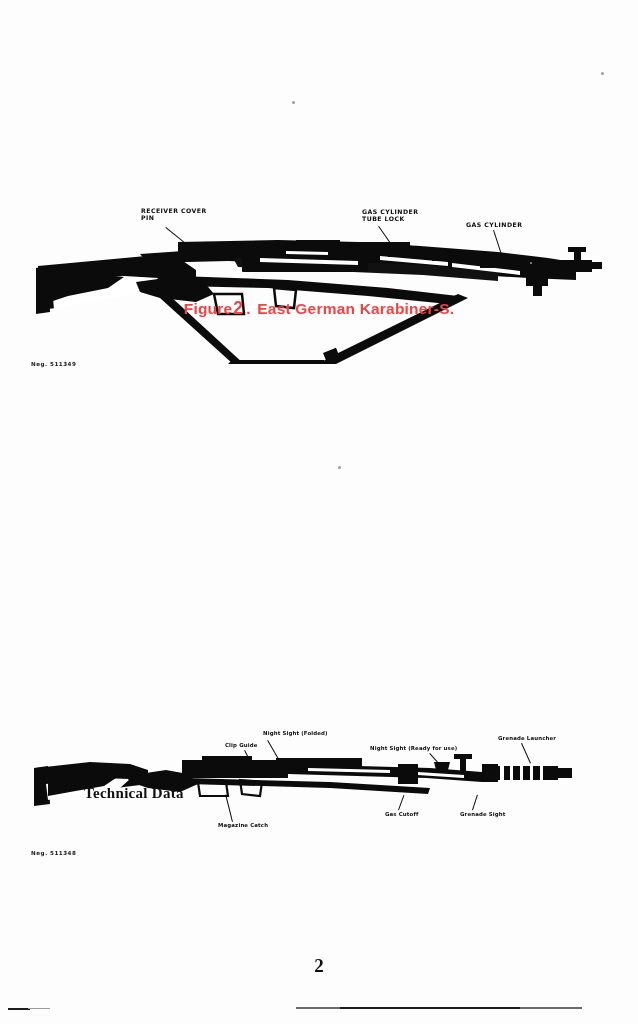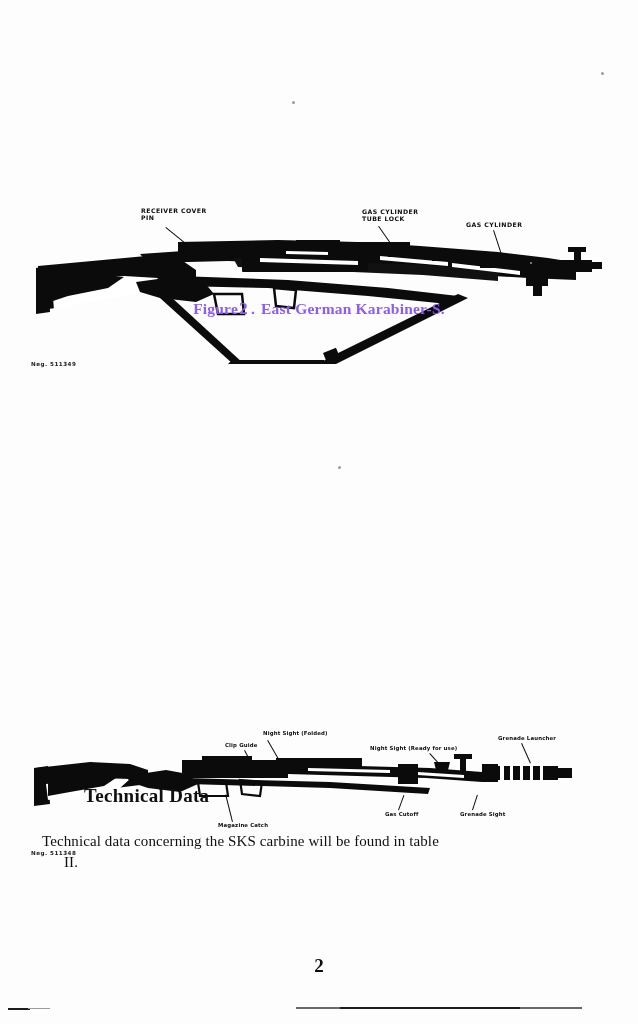--- a/index.html
+++ b/index.html
@@ -59,39 +59,39 @@
     letter-spacing: 0.5px;
     color: #1a1a1a;
     white-space: pre;
   }
 
   
   .caption {
     position: absolute;
     width: 100%;
     text-align: center;
-    font-family: Liberation Serif, serif;
+    font-family: Liberation Sans, sans-serif;
     font-size: 15.5px;
     font-weight: bold;
-    color: #8b5cf6;
+    color: #ef4444;
     letter-spacing: 0.2px;
   }
   .caption .num {
     font-size: 17.5px;
     font-weight: bold;
     padding: 0 1px;
   }
   .caption .sep { padding: 0 2px; }
 
   
   .heading {
     position: absolute;
     font-family: "Liberation Serif", serif;
     font-weight: bold;
-    font-size: 19px;
+    font-size: 15px;
     letter-spacing: 0.3px;
     color: #101010;
     text-align: right;
   }
   .bodytext {
     position: absolute;
     font-family: "Liberation Serif", serif;
     font-size: 15px;
     line-height: 1.42;
     color: #101010;
@@ -296,24 +296,20 @@
     
     
 
     
     
   </div>
 
 
   <div class="heading" style="left:84px; top:785px;">Technical Data</div>
 
-  <div class="bodytext" style="left:42px; top:831px; width:560px;">
-    <span>Technical data concerning the SKS carbine will be found in table</span>
-    <span class="indent2">II.</span>
-  </div>
 
   <div class="pageno" style="top:955px;">2</div>
 
   <div class="footrule" style="left:296px; top:1007px; width:286px;"></div>
   <div class="footrule dark" style="left:340px; top:1007px; width:180px;"></div>
 
   <div class="edge-mark" style="left:8px; top:1008px; width:22px;"></div>
   <div class="edge-mark soft" style="left:28px; top:1008px; width:22px;"></div>
 
   <div class="speck" style="left:601px; top:72px; width:3px; height:3px;"></div>

